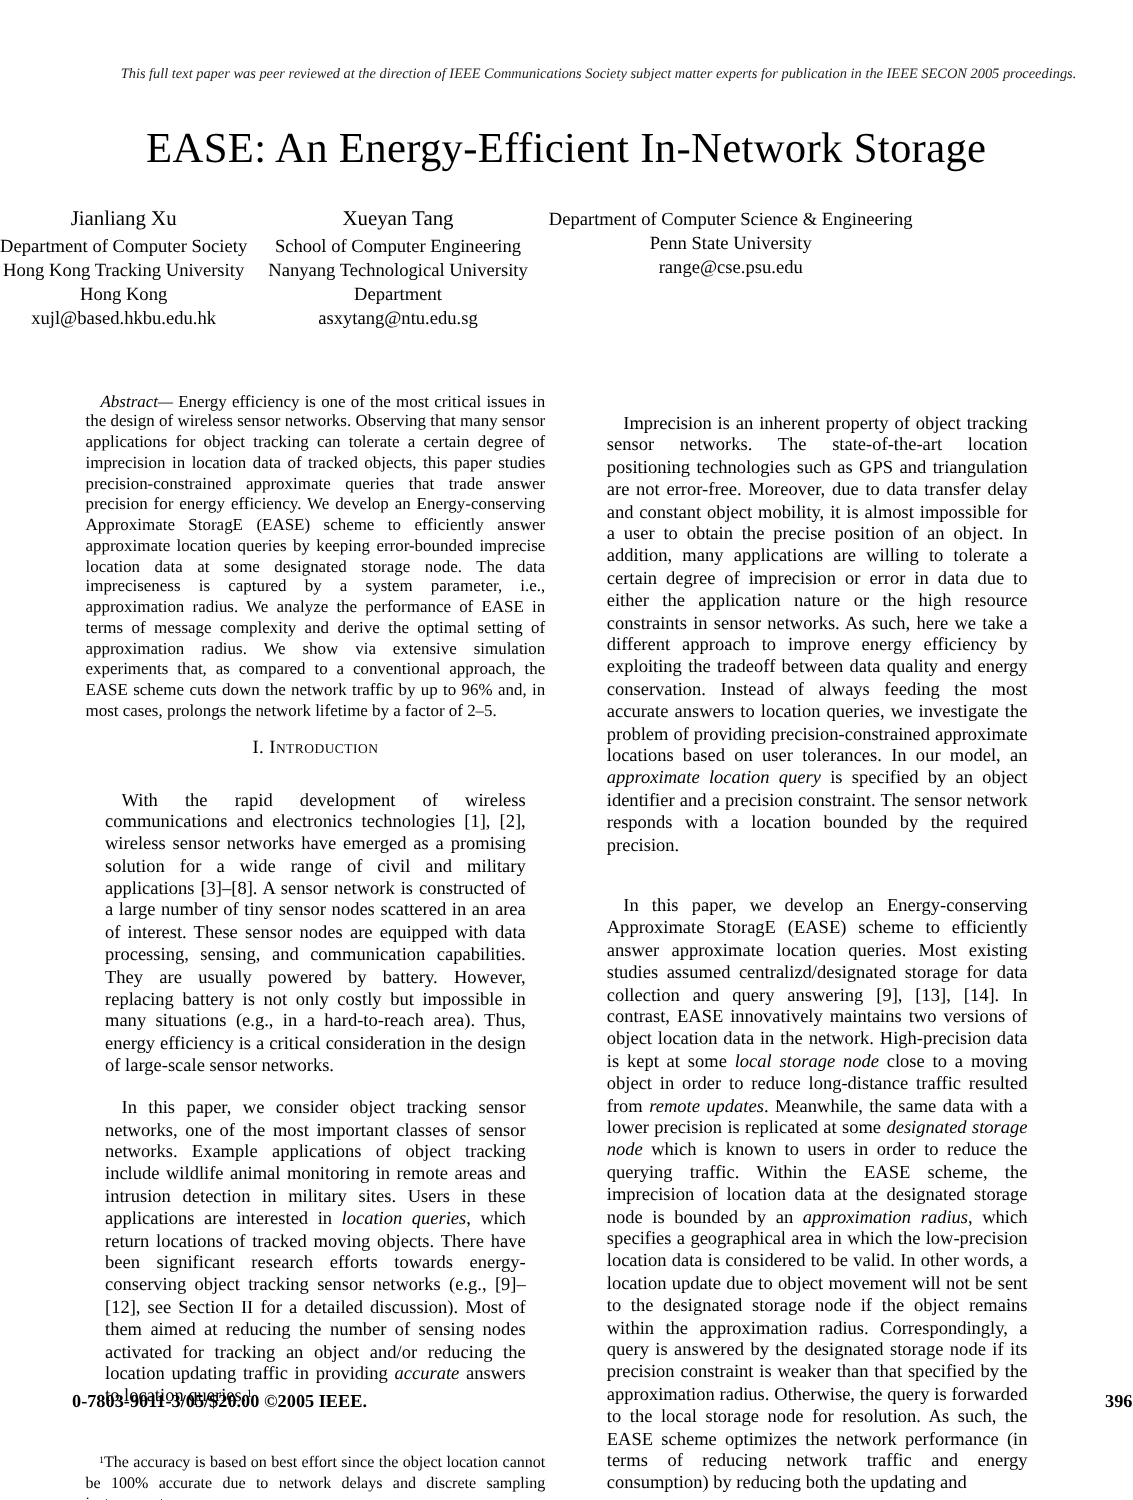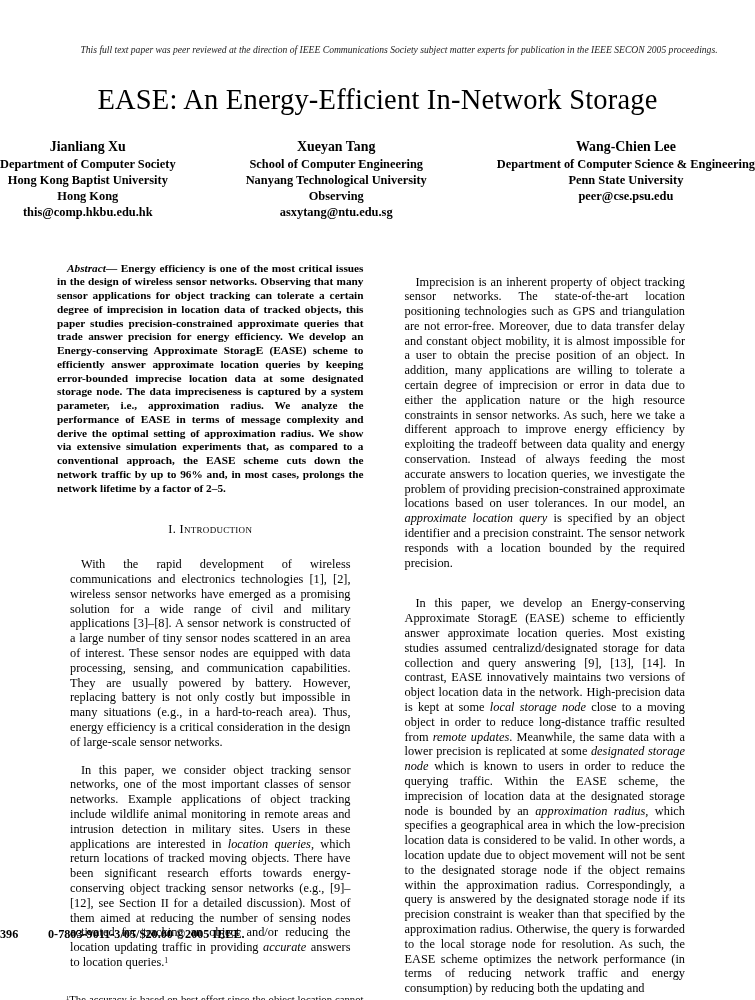--- a/index.html
+++ b/index.html
@@ -12,38 +12,38 @@
   .notice {
     padding-top:44px; font-size:9.6px; font-style:italic;
     text-align:center; white-space:nowrap; color:#222;padding-left:43px;
   }
   .title {
     margin:28px 0 0 0; font-weight:normal; font-size:28.5px;
     line-height:34.5px; text-align:center; letter-spacing:0.2px;
   }
   .title-line { display:block;text-align:center; }
   .authors {
-    margin-top:20px; display:flex; justify-content:space-between;
-    align-items:flex-start; gap:14px; text-align:center;font-weight:bold;
+    margin-top:20px; display:flex; justify-content:flex-start;
+    align-items:flex-start; gap:14px; text-align:center;
   }
   .author { font-size:12.4px; line-height:16px; }
   .author-name { font-size:13.9px; line-height:18px; }
   .author-line { display:block; }
   .body {
     display:flex; gap:28px; padding:0 57px; margin-top:42px;
   }
   .col { flex:1 1 0; min-width:0; display:flex; flex-direction:column; }
   .col-left { min-height:628px; }
   .abstract {
-    margin:0; font-size:11.3px; line-height:13.75px; font-weight:bold;
+    margin:0; font-size:11.3px; line-height:13.75px; font-weight:normal;
     text-align:justify; text-indent:10px;
   }
   .abstract-label { font-style:italic; }
   .section-heading {
-    margin:27px 0 7px 0; font-size:12.4px; font-weight:normal;
+    margin:9px 0 7px 0; font-size:12.4px; font-weight:normal;
     text-align:center; letter-spacing:0.3px;
   }
   .smallcaps { font-variant:small-caps; }
   .para {
     margin:13px; font-size:12.35px; line-height:14.8px; text-align:justify;
   }
   .para.indent { text-indent:11px; }
   em { font-style:italic; }
   sup {
     font-size:0.62em; line-height:0; vertical-align:baseline;
@@ -51,53 +51,52 @@
   }
   .footnote {
     margin-top:auto; padding-top:10px; font-size:10.7px;
     line-height:13.2px; text-align:justify; text-indent:9px;
   }
   .footer {
     position:absolute; top:927px; left:0; right:0; height:16px;
     font-weight:bold; font-size:12.2px;
   }
   .copyright { position:absolute; left:48px; top:0; }
-  .pageno { position:absolute; left:0; right:0; top:0; text-align:left; }
+  .pageno { position:absolute; left:0; right:0; top:0; text-align:right; }
 </style>
 </head>
 <body>
 
 <div class="page">
 
   <div class="notice">This full text paper was peer reviewed at the direction of IEEE Communications Society subject matter experts for publication in the IEEE SECON 2005 proceedings.</div>
 
   <h1 class="title">
     <span class="title-line">EASE: An Energy-Efficient In-Network Storage</span>
   </h1>
 
   <div class="authors">
     <div class="author">
       <span class="author-line author-name">Jianliang Xu</span>
       <span class="author-line">Department of Computer Society</span>
-      <span class="author-line">Hong Kong Baptist University</span>
+      <span class="author-line">Hong Kong Tracking University</span>
       <span class="author-line">Hong Kong</span>
-      <span class="author-line">this@comp.hkbu.edu.hk</span>
+      <span class="author-line">xujl@based.hkbu.edu.hk</span>
     </div>
     <div class="author">
       <span class="author-line author-name">Xueyan Tang</span>
       <span class="author-line">School of Computer Engineering</span>
       <span class="author-line">Nanyang Technological University</span>
-      <span class="author-line">Observing</span>
+      <span class="author-line">Department</span>
       <span class="author-line">asxytang@ntu.edu.sg</span>
     </div>
     <div class="author">
-      <span class="author-line author-name">Wang-Chien Lee</span>
       <span class="author-line">Department of Computer Science &amp; Engineering</span>
       <span class="author-line">Penn State University</span>
-      <span class="author-line">peer@cse.psu.edu</span>
+      <span class="author-line">range@cse.psu.edu</span>
     </div>
   </div>
 
   <div class="body">
     <div class="col col-left">
       <p class="abstract"><span class="abstract-label">Abstract—</span><span> Energy efficiency is one of the most critical issues in the design of wireless sensor networks. Observing that many sensor applications for object tracking can tolerate a certain degree of imprecision in location data of tracked objects, this paper studies precision-constrained approximate queries that trade answer precision for energy efficiency. We develop an Energy-conserving Approximate StoragE (EASE) scheme to efficiently answer approximate location queries by keeping error-bounded imprecise location data at some designated storage node. The data impreciseness is captured by a system parameter, i.e., approximation radius. We analyze the performance of EASE in terms of message complexity and derive the optimal setting of approximation radius. We show via extensive simulation experiments that, as compared to a conventional approach, the EASE scheme cuts down the network traffic by up to 96% and, in most cases, prolongs the network lifetime by a factor of 2–5.</span></p>
       <h2 class="section-heading"><span>I. </span><span class="smallcaps">Introduction</span></h2>
       <div id="left-paragraphs">
           <p class="para indent">With the rapid development of wireless communications and electronics technologies [1], [2], wireless sensor networks have emerged as a promising solution for a wide range of civil and military applications [3]–[8]. A sensor network is constructed of a large number of tiny sensor nodes scattered in an area of interest. These sensor nodes are equipped with data processing, sensing, and communication capabilities. They are usually powered by battery. However, replacing battery is not only costly but impossible in many situations (e.g., in a hard-to-reach area). Thus, energy efficiency is a critical consideration in the design of large-scale sensor networks.</p>
           <p class="para indent">In this paper, we consider object tracking sensor networks, one of the most important classes of sensor networks. Example applications of object tracking include wildlife animal monitoring in remote areas and intrusion detection in military sites. Users in these applications are interested in <em>location queries</em>, which return locations of tracked moving objects. There have been significant research efforts towards energy-conserving object tracking sensor networks (e.g., [9]–[12], see Section II for a detailed discussion). Most of them aimed at reducing the number of sensing nodes activated for tracking an object and/or reducing the location updating traffic in providing <em>accurate</em> answers to location queries.<sup>1</sup></p>

